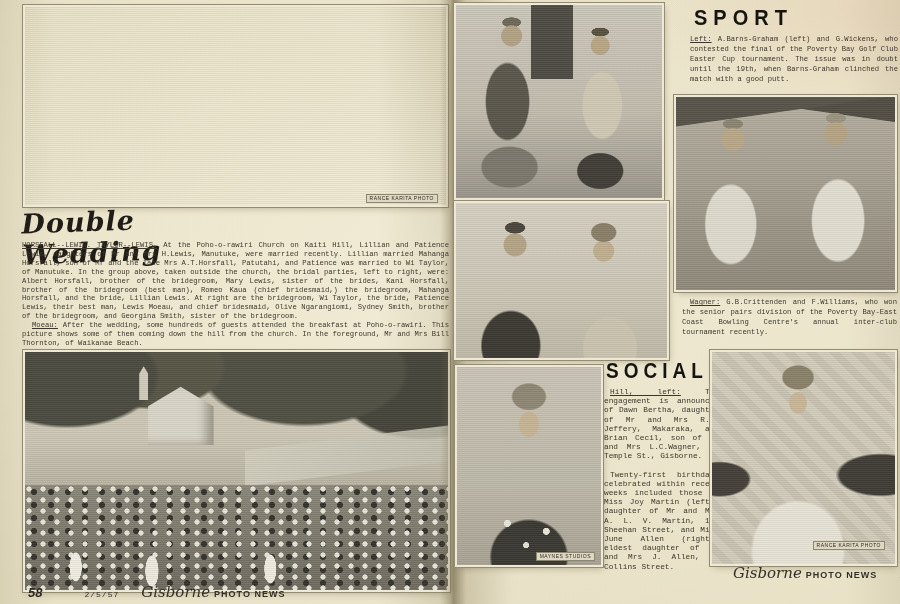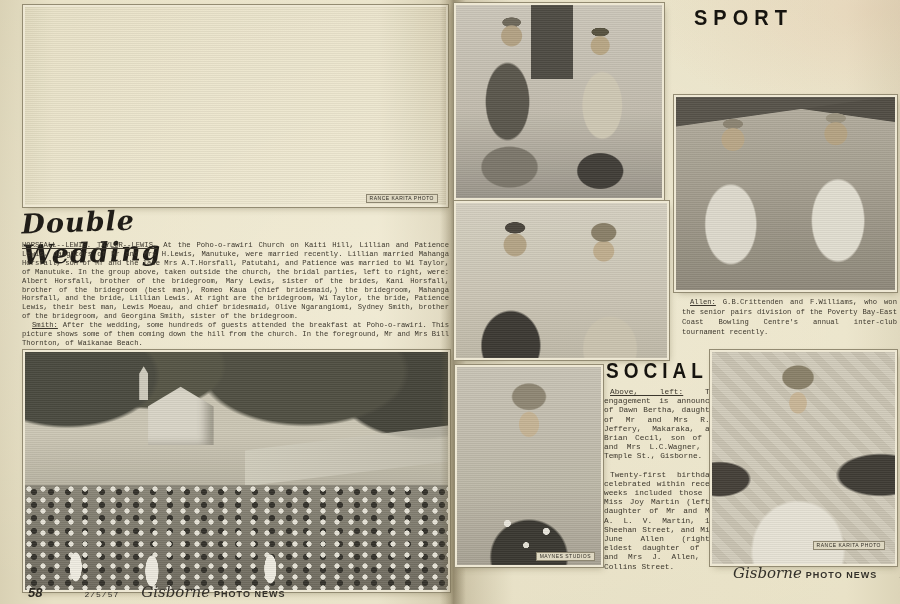--- a/index.html
+++ b/index.html
@@ -191,21 +191,21 @@
 <div id="spread">
 
   <div class="photo" id="p-wedding">
     <div class="credit">RANCE KARITA PHOTO</div>
   </div>
 
   <div id="heading-left">Double Wedding</div>
 
   <div id="article" class="tw">
     <p><span class="lead">HORSFALL--LEWIS.  TAYLOR--LEWIS.</span><span> At the Poho-o-rawiri Church on Kaiti Hill, Lillian and Patience Lewis, daughters of Mr and Mrs H.Lewis, Manutuke, were married recently.  Lillian married Mahanga Horsfall, son of Mr and the late Mrs A.T.Horsfall, Patutahi, and Patience was married to Wi Taylor, of Manutuke.  In the group above, taken outside the church, the bridal parties, left to right, were: Albert Horsfall, brother of the bridegroom, Mary Lewis, sister of the brides, Kani Horsfall, brother of the bridegroom (best man), Romeo Kaua (chief bridesmaid,) the bridegroom, Mahanga Horsfall, and the bride, Lillian Lewis.  At right are the bridegroom, Wi Taylor, the bride, Patience Lewis, their best man, Lewis Moeau, and chief bridesmaid, Olive Ngarangiomi, Sydney Smith, brother of the bridegroom, and Georgina Smith, sister of the bridegroom.</span></p>
-    <p><span class="lead">Smith:</span><span> After the wedding, some hundreds of guests attended the breakfast at Poho-o-rawiri.  This picture shows some of them coming down the hill from the church.  In the foreground, Mr and Mrs Bill Thornton, of Waikanae Beach.</span></p>
+    <p><span class="lead">Moeau:</span><span> After the wedding, some hundreds of guests attended the breakfast at Poho-o-rawiri.  This picture shows some of them coming down the hill from the church.  In the foreground, Mr and Mrs Bill Thornton, of Waikanae Beach.</span></p>
   </div>
 
   <div class="photo" id="p-crowd">
     <div class="steeple"></div>
     <div class="church"></div>
     <div class="path-strip"></div>
     <div class="crowd-band"></div>
   </div>
 
   <div class="footer" id="footer-left">
@@ -214,28 +214,31 @@
 
   <div id="gutter"></div>
 
   <div class="photo" id="p-golfers"></div>
   <div class="photo" id="p-couple"></div>
   <div class="photo" id="p-portrait">
     <div class="credit">MAYNES STUDIOS</div>
   </div>
 
   <div id="sport-heading">SPORT</div>
+  <div id="sport-text" class="tw">
+    <span class="lead">Left:</span><span> A.Barns-Graham (left) and G.Wickens, who contested the final of the Poverty Bay Golf Club Easter Cup tournament.  The issue was in doubt until the 19th, when Barns-Graham clinched the match with a good putt.</span>
+  </div>
   <div class="photo" id="p-bowlers"></div>
   <div id="bowls-caption" class="tw">
-    <span class="lead">Allen:</span><span> G.B.Crittenden and F.Williams, who won the senior pairs division of the Poverty Bay-East Coast Bowling Centre's annual inter-club tournament recently.</span>
+    <span class="lead">Wagner:</span><span> G.B.Crittenden and F.Williams, who won the senior pairs division of the Poverty Bay-East Coast Bowling Centre's annual inter-club tournament recently.</span>
   </div>
 
   <div id="social-heading">SOCIAL</div>
   <div id="social-text" class="tw">
-    <p><span class="lead">Above, left:</span><span> The engagement is announced of Dawn Bertha, daughter of Mr and Mrs R.T. Jeffery, Makaraka, and Brian Cecil, son of Mr and Mrs L.C.Wagner, 10 Temple St., Gisborne.</span></p>
+    <p><span class="lead">Hill, left:</span><span> The engagement is announced of Dawn Bertha, daughter of Mr and Mrs R.T. Jeffery, Makaraka, and Brian Cecil, son of Mr and Mrs L.C.Wagner, 10 Temple St., Gisborne.</span></p>
     <p>Twenty-first birthdays celebrated within recent weeks included those of Miss Joy Martin (left), daughter of Mr and Mrs A. L. V. Martin, 124 Sheehan Street, and Miss June Allen (right), eldest daughter of Mr and Mrs J. Allen, 24 Collins Street.</p>
   </div>
 
   <div class="photo" id="p-june">
     <div class="credit">RANCE KARITA PHOTO</div>
   </div>
 
   <div class="footer" id="footer-right">
     <span class="brand-script">Gisborne</span><span class="brand-bold">PHOTO NEWS</span><span class="f-date">2/5/57</span>
   </div>

